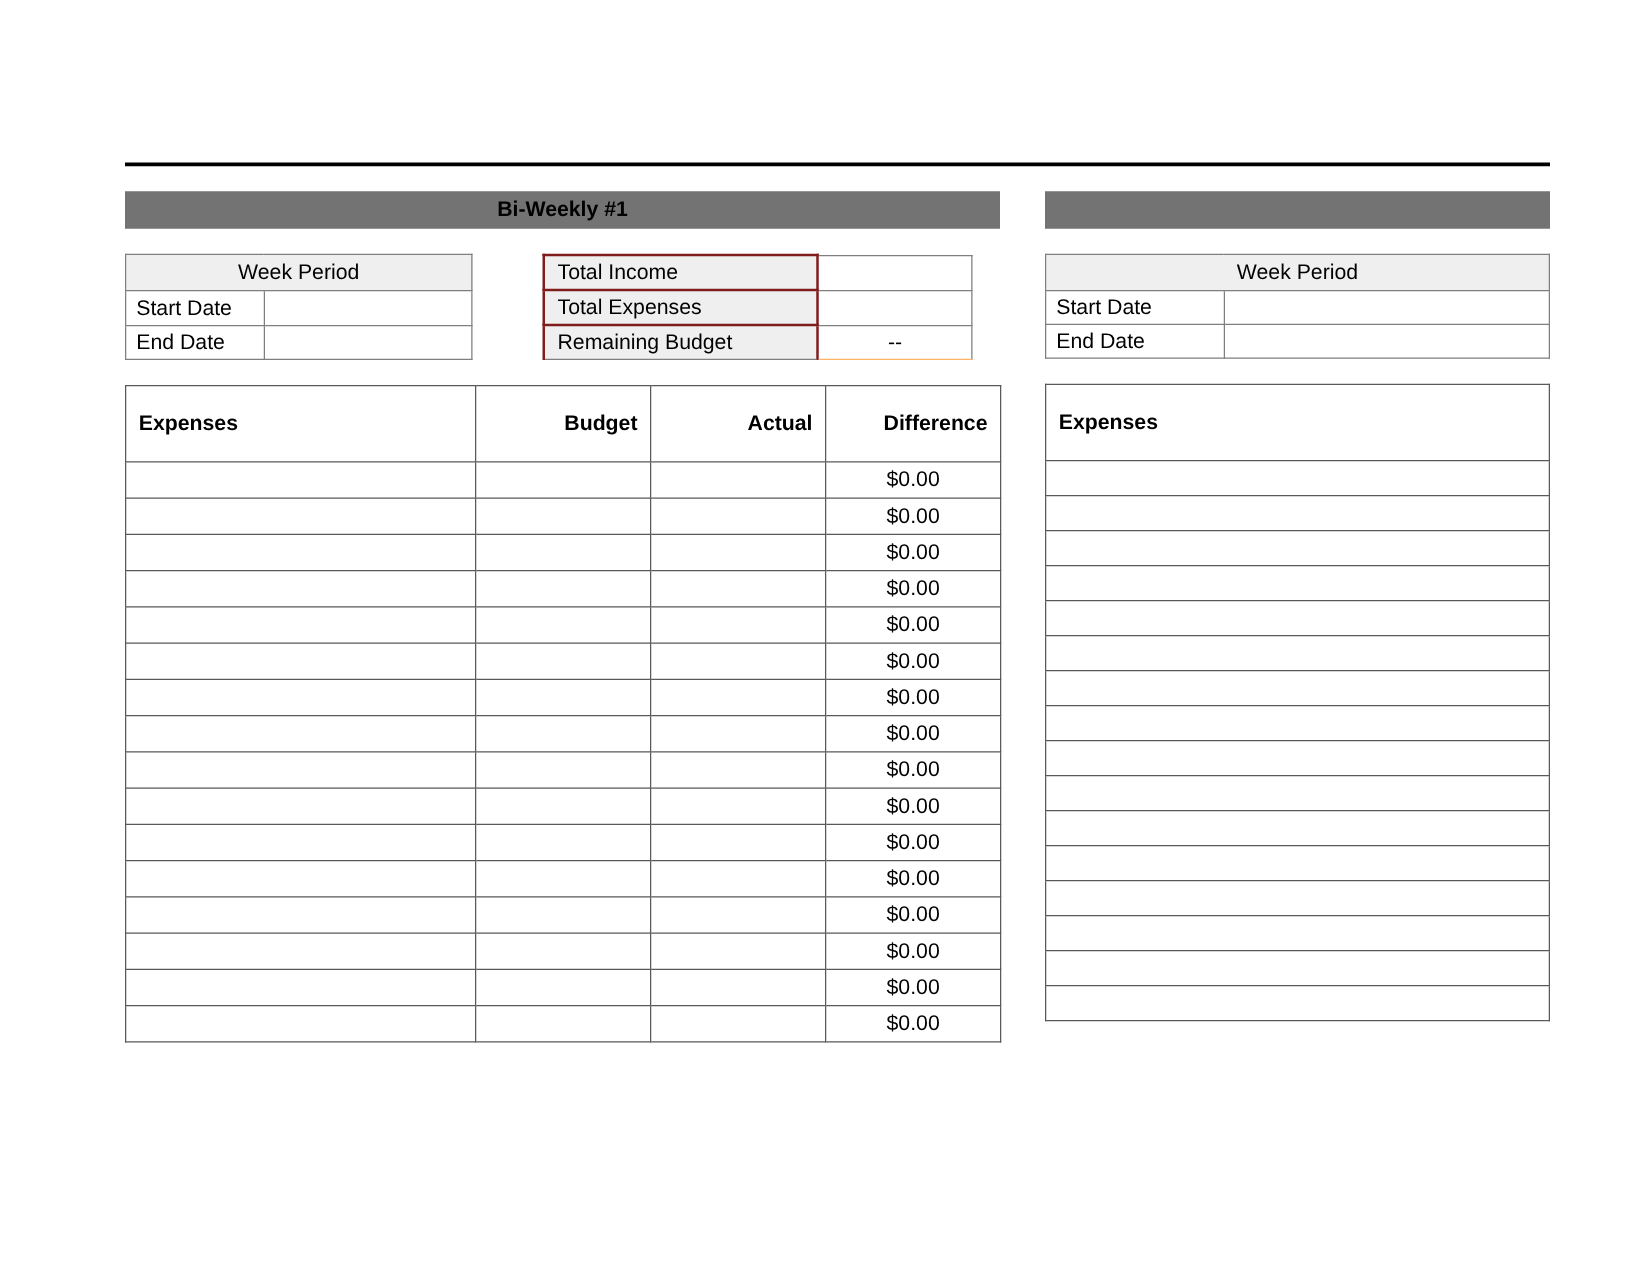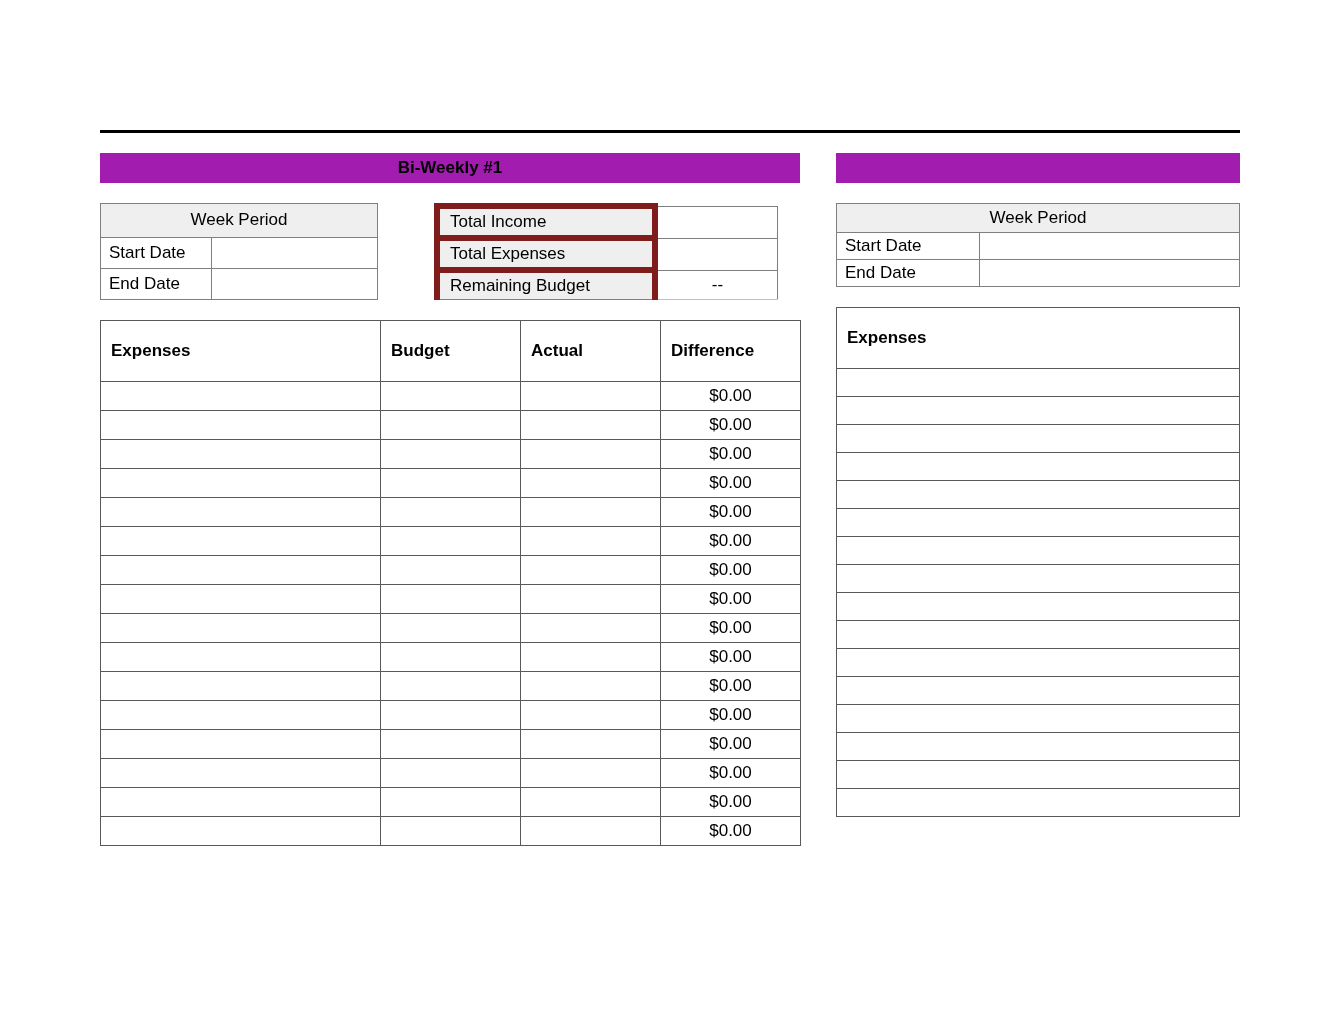--- a/index.html
+++ b/index.html
@@ -27,21 +27,21 @@
     background: #000;
     margin: 0 0 20px 0;
   }
   .cols {
     display: flex;
     gap: 36px;
   }
   .col-1 { width: 700px; }
   .col-2 { flex: 1; min-width: 0; }
   .section-header {
-    background: #a21caf;
+    background: #737373;
     text-align: center;
     font-weight: 700;
     font-size: 17px;
     padding: 5px 0;
     margin-bottom: 20px;
     height: 30px;
     line-height: 20px;
   }
   
   .info-row {
@@ -70,21 +70,21 @@
     border: 1px solid #7f7f7f;
     padding: 3px 8px;
     white-space: nowrap;
   }
   .wp-val {
     border: 1px solid #7f7f7f;
     width: 60%;
   }
   .sm-label {
     background: #efefef;
-    border: 6px solid #7f1d1d;
+    border: 2px solid #7f1d1d;
     padding: 3px 10px;
     width: 64%;
   }
   .sm-val {
     border: 1px solid #7f7f7f;
     text-align: center;
     padding: 3px 6px;
   }
   .sm-row-last .sm-label { border-bottom: 1px solid #7f7f7f; }
   .sm-row-last .sm-val  { border-bottom: 1px solid #ffb366; } 
@@ -94,21 +94,21 @@
     border-collapse: collapse;
     table-layout: fixed;
     font-size: 17px;
   }
   .exp-table th {
     border: 1px solid #595959;
     padding: 20px 10px;
     font-weight: 700;
     text-align: left;
   }
-  .exp-table th.center { text-align: left; margin-left: 38px; }
+  .exp-table th.center { text-align: right; margin-left: 38px; }
   .exp-table td {
     border: 1px solid #595959;
     padding: 4px 8px;
     height: 28px;
     text-align: center;
   }
   .exp-table td.left { text-align: left; }
   
   .col-1 .c-exp { width: 280px; }
   .col-1 .c-std { width: 140px; }

